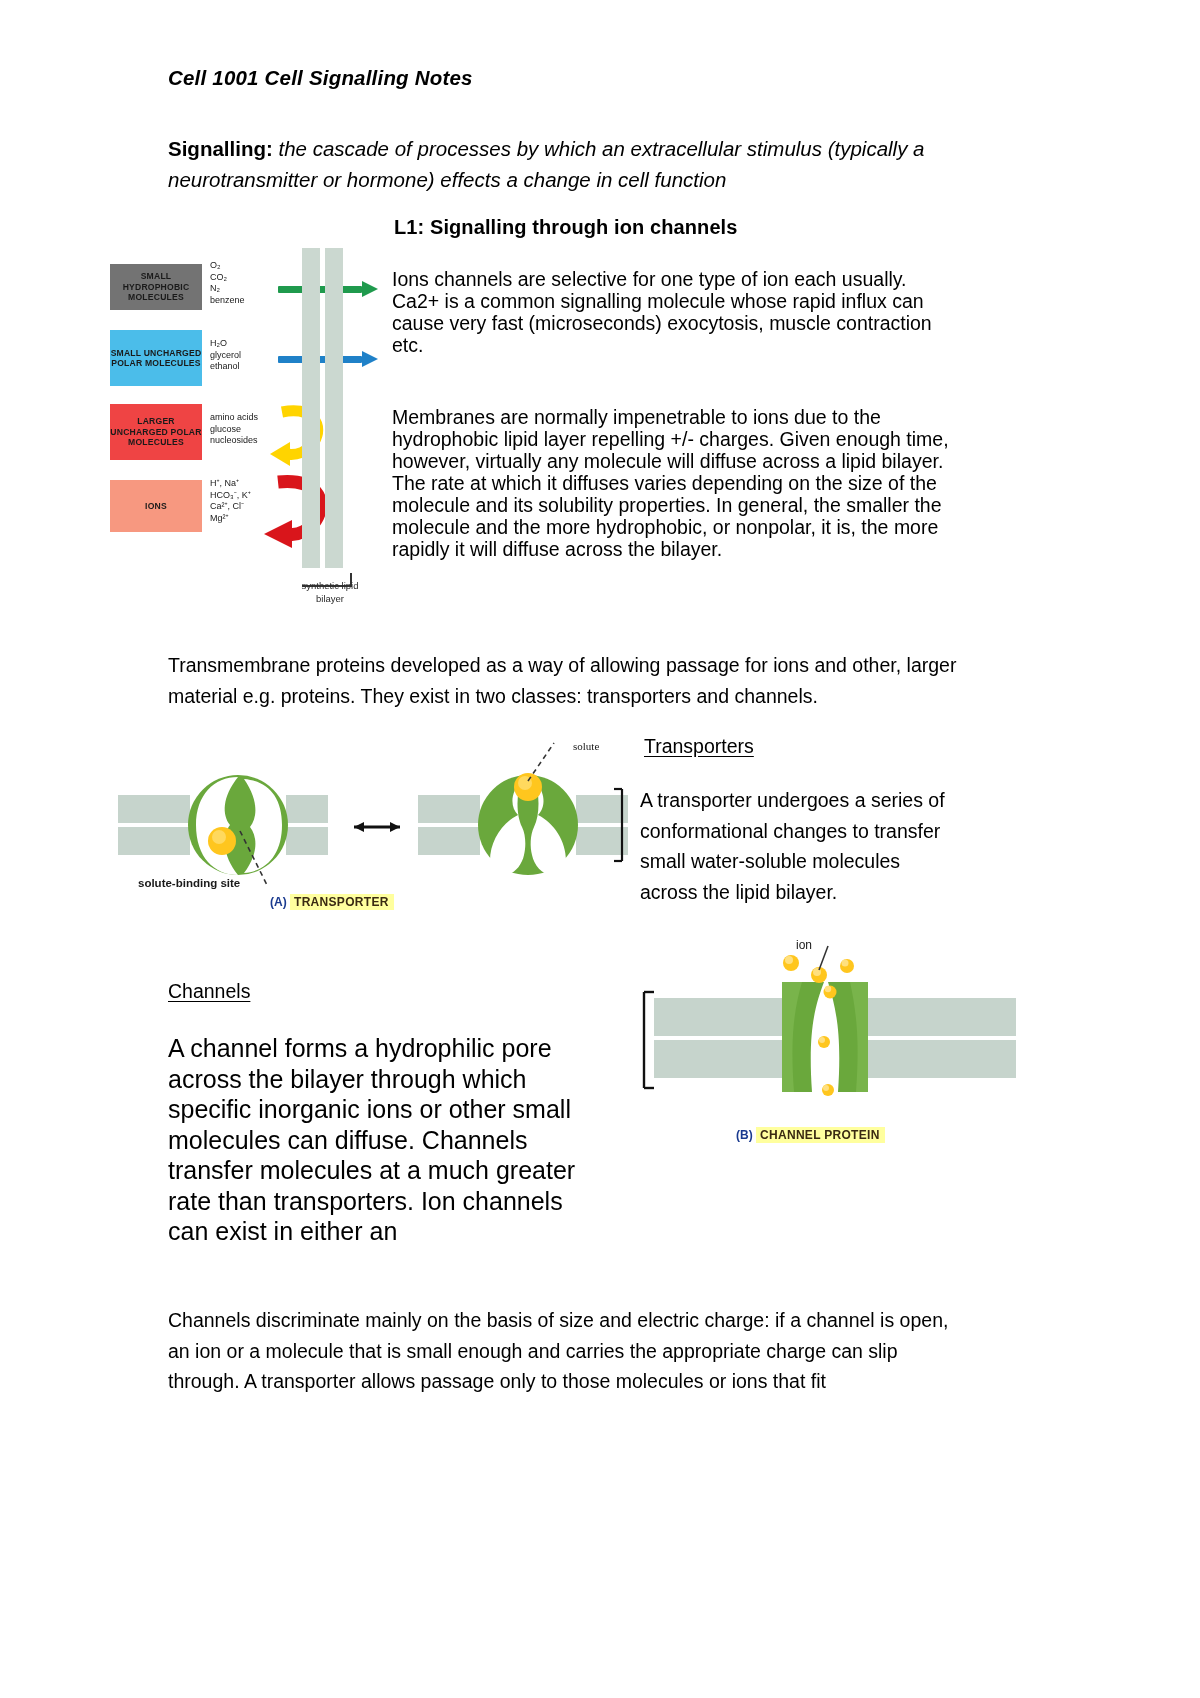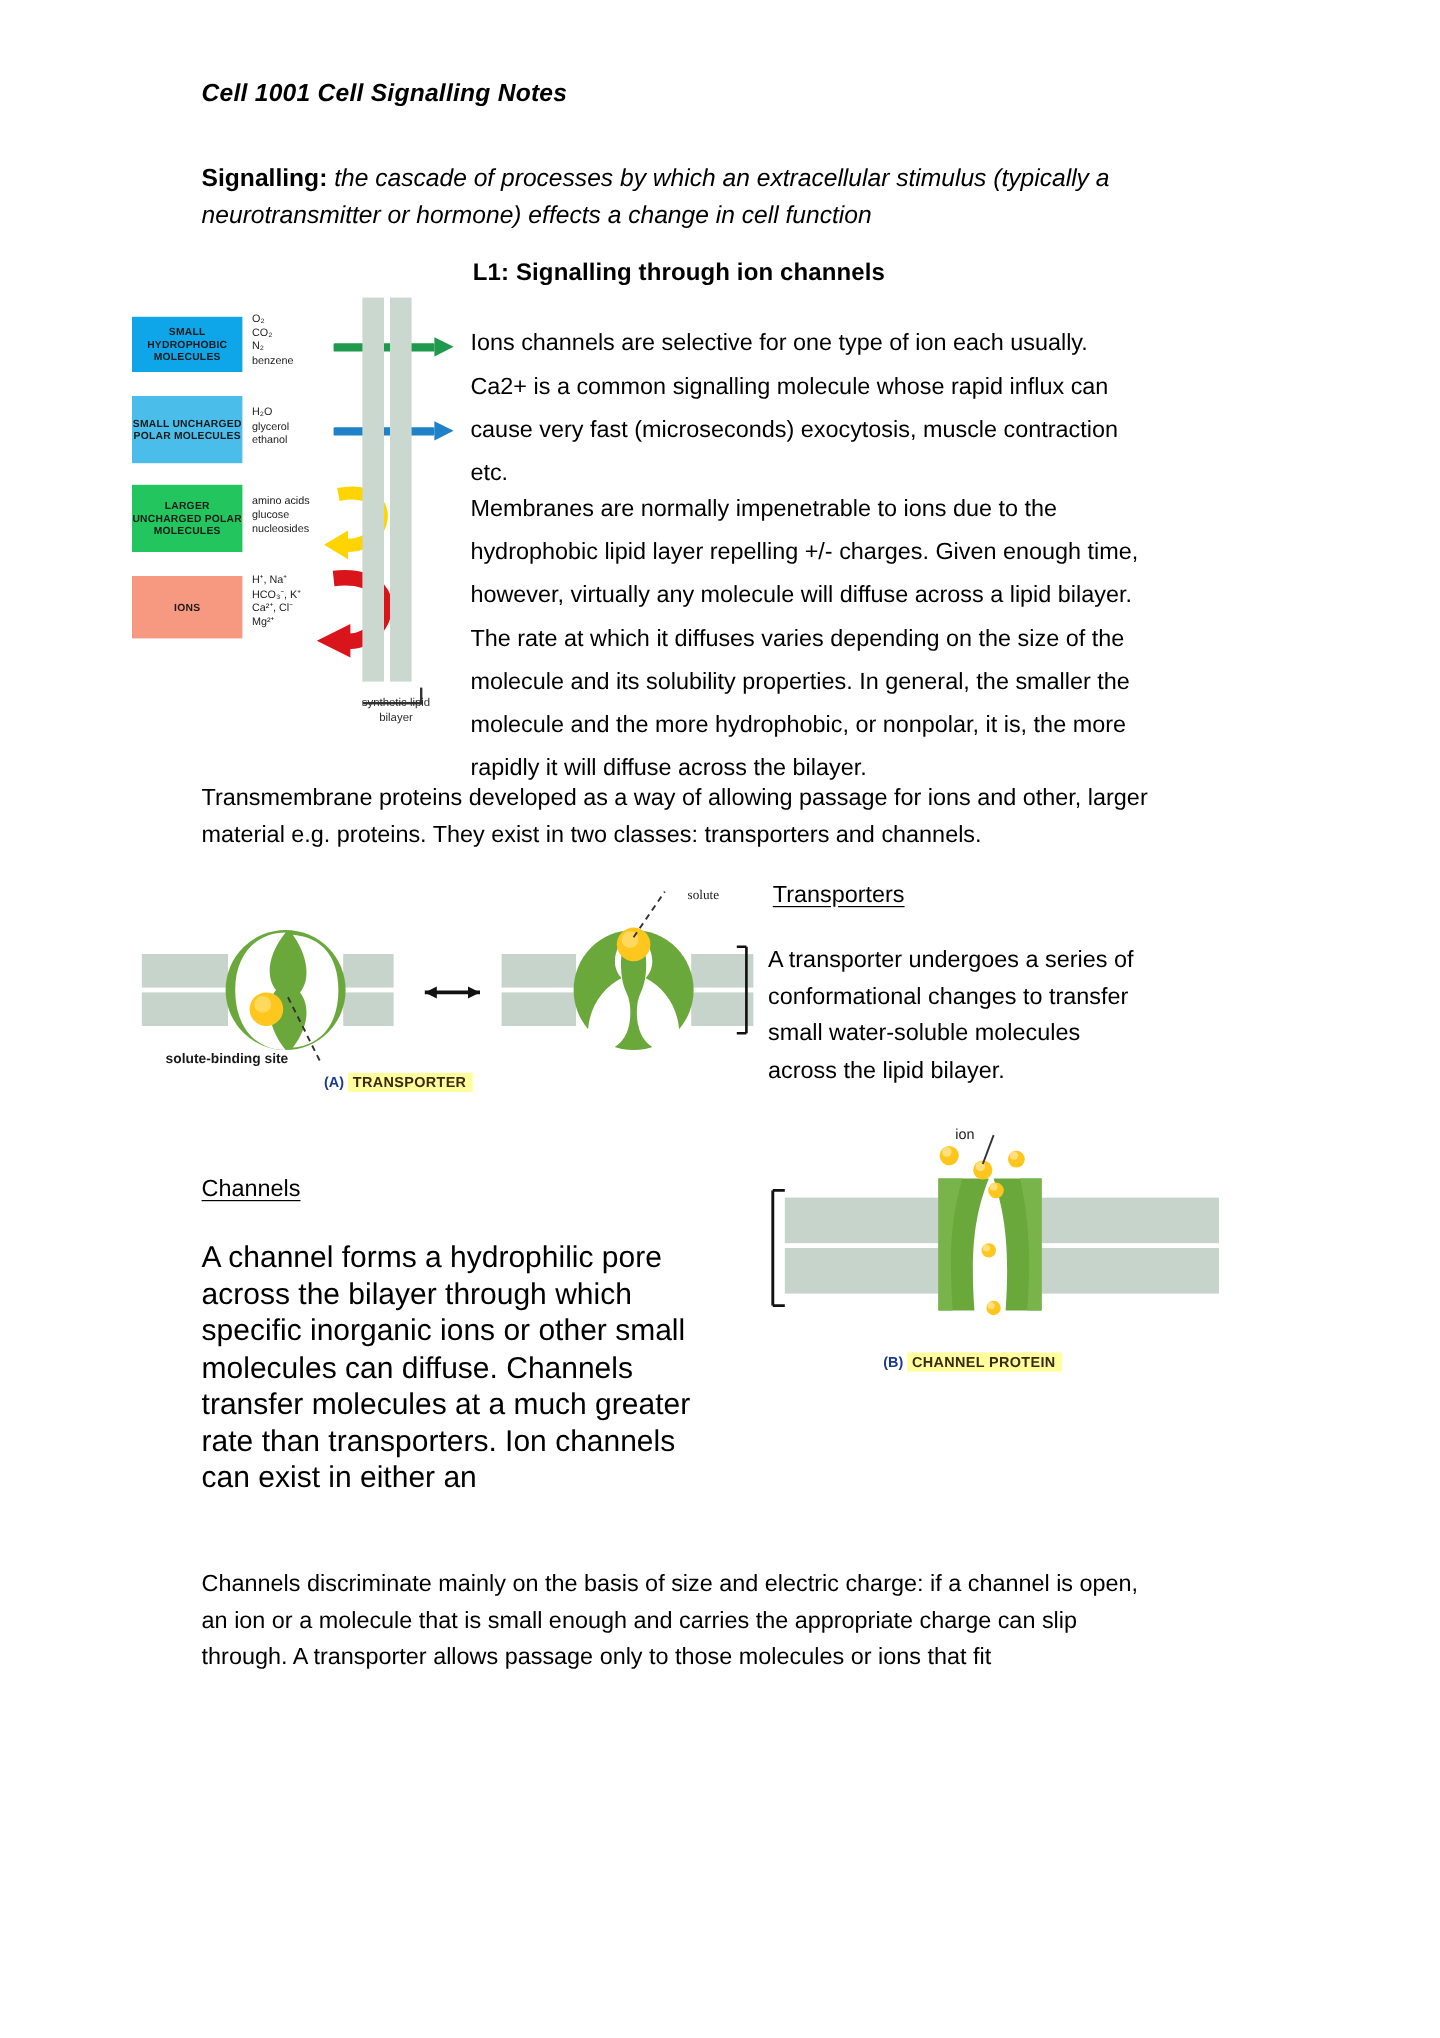--- a/index.html
+++ b/index.html
@@ -26,23 +26,23 @@
   }
 
   
   .permfig{position:absolute;left:110px;top:248px;width:260px;height:390px;}
   .pbox{
     position:absolute;left:0;width:92px;
     display:flex;align-items:center;justify-content:center;text-align:center;
     font-size:8.6px;font-weight:700;line-height:10.5px;color:#1a1a1a;
     letter-spacing:.2px;
   }
-  .pbox.green {top:16px; height:46px;background:#0ea5e9;}
+  .pbox.green {top:16px; height:46px;background:#737373;}
   .pbox.blue  {top:82px; height:56px;background:#4bbdea;}
-  .pbox.yellow{top:156px;height:56px;background:#22c55e;}
+  .pbox.yellow{top:156px;height:56px;background:#ef4444;}
   .pbox.red   {top:232px;height:52px;background:#f79880;}
 
   .plist{
     position:absolute;left:100px;font-size:9px;line-height:11.6px;color:#1a1a1a;
     white-space:nowrap;
   }
   .plist.g{top:12px;}
   .plist.b{top:90px;}
   .plist.y{top:164px;}
   .plist.r{top:230px;}
@@ -66,21 +66,21 @@
   .arrow.green .shaft{width:84px;background:#1f9a4d;}
   .arrow.green .head{left:84px;border-left:16px solid #1f9a4d;}
   .arrow.blue{left:168px;top:108px;}
   .arrow.blue .shaft{width:84px;background:#1f81c8;}
   .arrow.blue .head{left:84px;border-left:16px solid #1f81c8;}
 
   .curve{position:absolute;}
   .curve svg{display:block;}
 
   
-  .p-right{position:absolute;left:392px;width:560px;font-size:19.5px;line-height:36px;}
+  .p-right{position:absolute;left:392px;width:560px;font-size:19.5px;line-height:22px;}
   .p-ions{top:268px;}
   .p-memb{top:406px;}
 
   .p-full{position:absolute;left:168px;width:790px;font-size:19.5px;line-height:30.5px;}
   .p-trans{top:650px;}
   .p-disc{top:1305px;}
   .p-chan-wide{top:1178px;}
 
   
   .transfig{position:absolute;left:118px;top:735px;width:510px;height:180px;}

